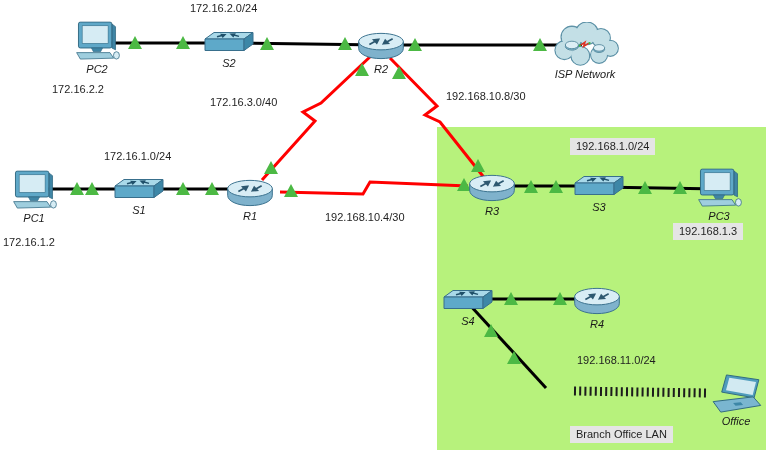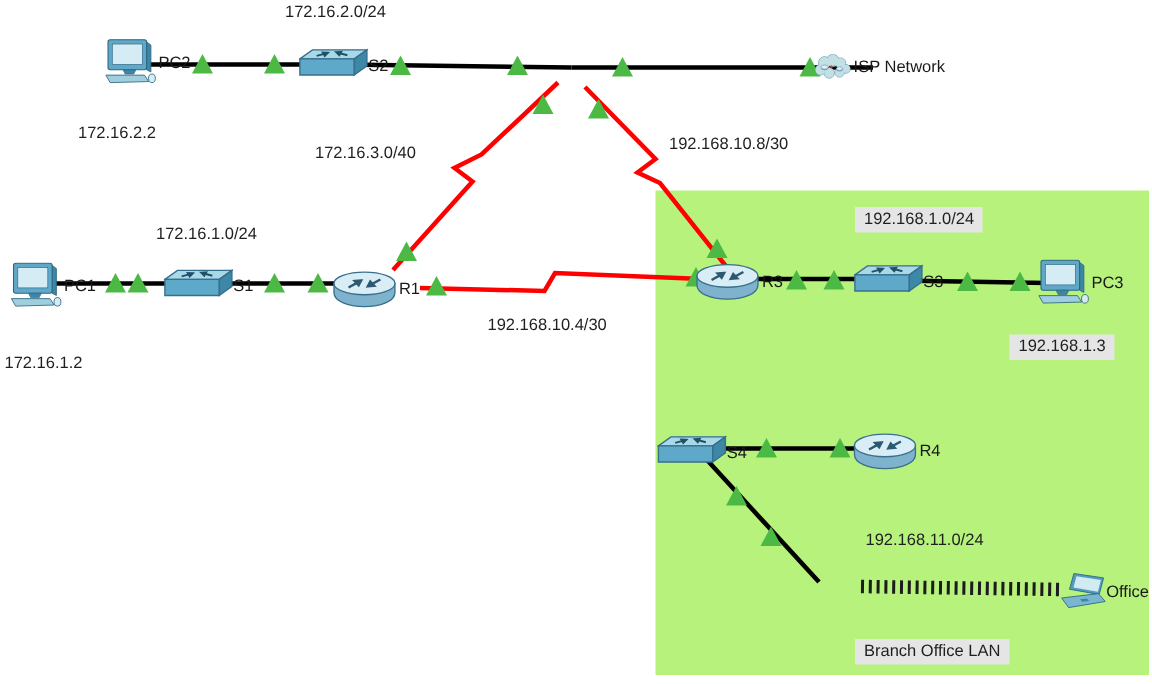--- a/index.html
+++ b/index.html
@@ -6,22 +6,22 @@
   .canvas{
     position:relative;width:768px;height:456px;background:#ffffff;
     font-family:"Liberation Sans",sans-serif;overflow:hidden;
   }
   .region{
     position:absolute;left:437px;top:127px;width:329px;height:323px;
     background:#b7f27c;z-index:0;
   }
   .links-layer{position:absolute;left:0;top:0;z-index:1;}
   .device{
-    position:absolute;display:flex;flex-direction:row;align-items:center;
-    z-index:2;cursor:pointer;
+    position:absolute;display:flex;flex-direction:column;align-items:center;
+    z-index:2;cursor:pointer;font-style:italic;
   }
   .dev-label{
     font-size:11px;line-height:11px;color:#1a1a1a;margin-top:2px;
     white-space:nowrap;text-align:center;
   }
   .note{
     position:absolute;font-size:11px;line-height:13px;color:#1f1f1f;
     z-index:3;white-space:nowrap;text-align:center;
   }
   .note.boxed{background:#e5e5e5;padding:2px 6px;}
@@ -168,20 +168,26 @@
         <use href="#sym-pc" xlink:href="#sym-pc"></use>
       </svg>
     <span class="dev-label">PC2</span>
   </div>
   <div class="device" style="left:199px;top:30px;width:60px">
     <svg width="50" height="26" viewBox="0 0 50 26">
         <use href="#sym-switch" xlink:href="#sym-switch"></use>
       </svg>
     <span class="dev-label">S2</span>
   </div>
+  <div class="device" style="left:351px;top:29px;width:60px">
+    <svg width="52" height="33" viewBox="0 0 52 34">
+        <use href="#sym-router" xlink:href="#sym-router"></use>
+      </svg>
+    <span class="dev-label">R2</span>
+  </div>
   <div class="device" style="left:540px;top:22px;width:90px">
     <svg width="82" height="45" viewBox="0 0 84 48">
         <use href="#sym-cloud" xlink:href="#sym-cloud"></use>
       </svg>
     <span class="dev-label">ISP Network</span>
   </div>
   <div class="device" style="left:4px;top:170px;width:60px">
     <svg width="50" height="41" viewBox="0 0 54 44">
         <use href="#sym-pc" xlink:href="#sym-pc"></use>
       </svg>

